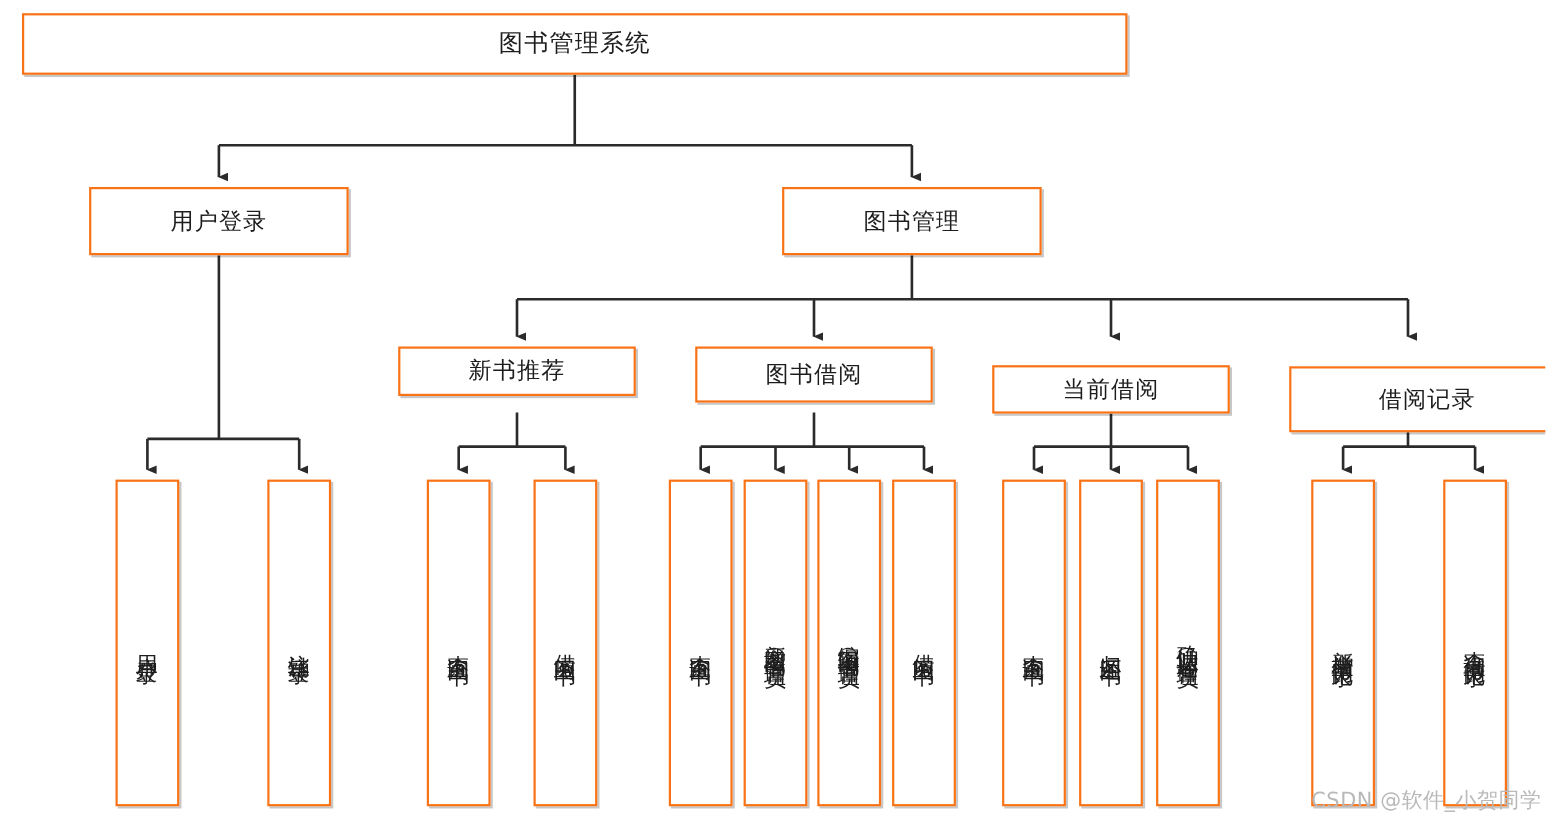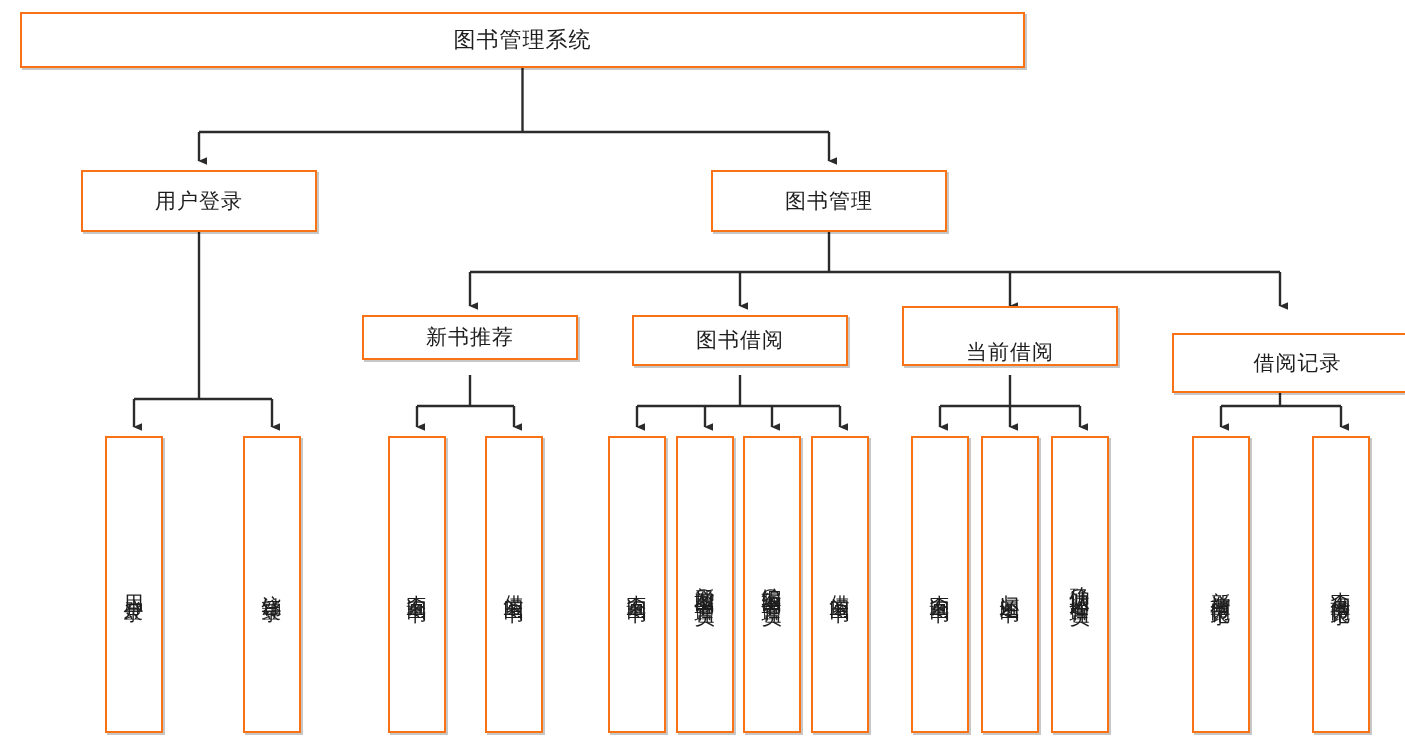--- a/index.html
+++ b/index.html
@@ -119,21 +119,21 @@
       </div>
       <div class="node" style="left: 711px; top: 170px; width: 236px; height: 62px;">
         <span class="node-label">图书管理</span>
       </div>
       <div class="node" style="left: 362px; top: 315px; width: 216px; height: 45px;">
         <span class="node-label">新书推荐</span>
       </div>
       <div class="node" style="left: 632px; top: 315px; width: 216px; height: 51px;">
         <span class="node-label">图书借阅</span>
       </div>
-      <div class="node" style="left: 902px; top: 306px; width: 216px; height: 60px; align-items: flex-end;">
+      <div class="node" style="left: 902px; top: 332px; width: 216px; height: 44px;">
         <span class="node-label">当前借阅</span>
       </div>
       <div class="node" style="left: 1172px; top: 333px; width: 251px; height: 60px;">
         <span class="node-label">借阅记录</span>
       </div>
       <div class="node leaf" style="left: 105px; top: 436px; width: 58px; height: 297px;">
         <span class="node-label">用户登录</span>
       </div>
       <div class="node leaf" style="left: 243px; top: 436px; width: 58px; height: 297px;">
         <span class="node-label">注销登录</span>
@@ -166,14 +166,15 @@
         <span class="node-label">确认归还（管理员）</span>
       </div>
       <div class="node leaf" style="left: 1192px; top: 436px; width: 58px; height: 297px;">
         <span class="node-label">新增借阅记录</span>
       </div>
       <div class="node leaf" style="left: 1312px; top: 436px; width: 58px; height: 297px;">
         <span class="node-label">查询借阅记录</span>
       </div>
     </div>
 
+  <div class="watermark" style="left: 1192px; top: 715px;">CSDN @软件_小贺同学</div>
 
 </div>
 
 </body></html>

